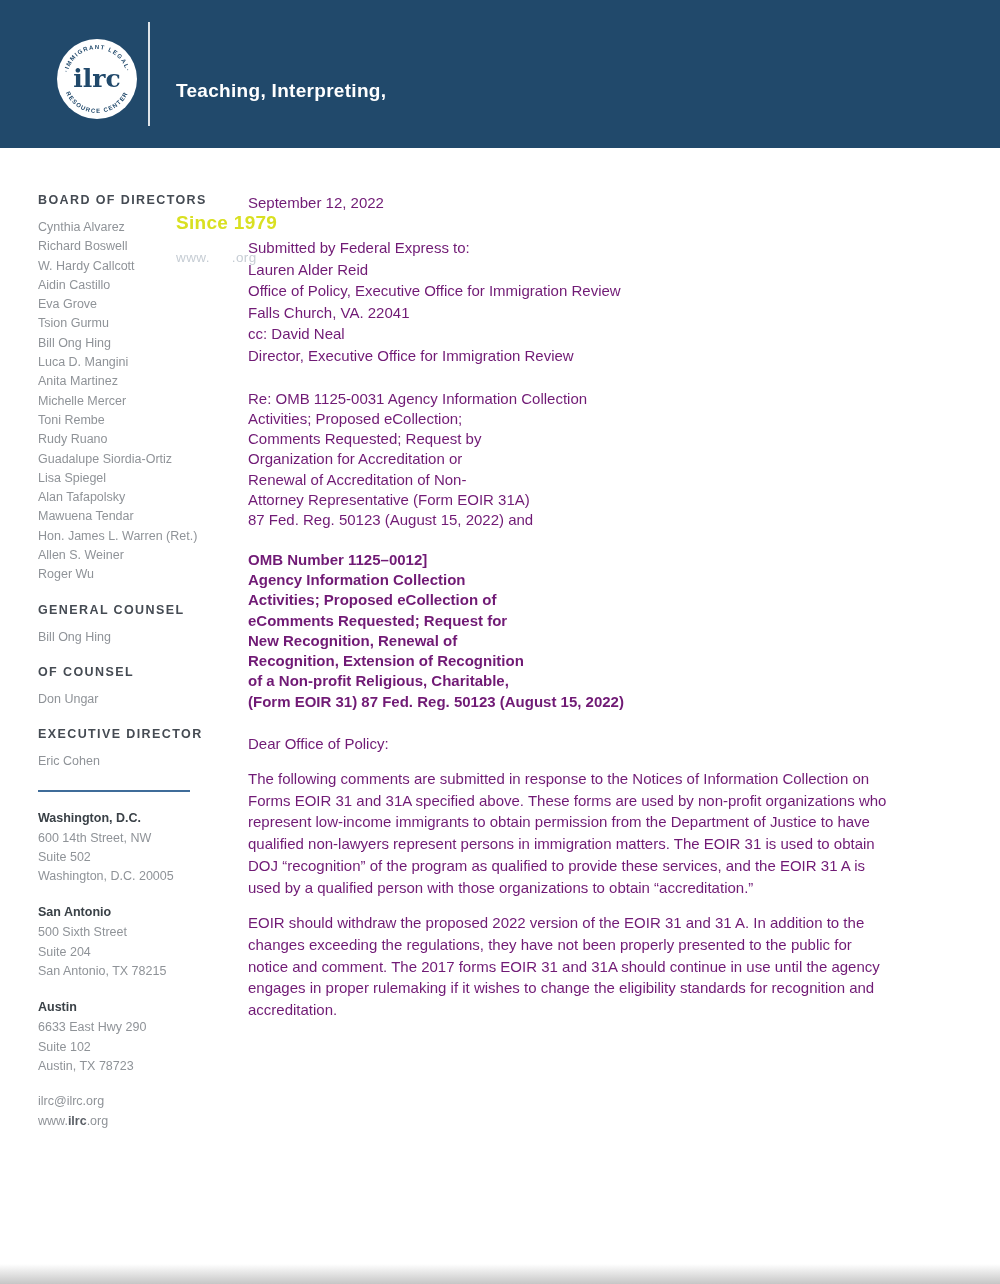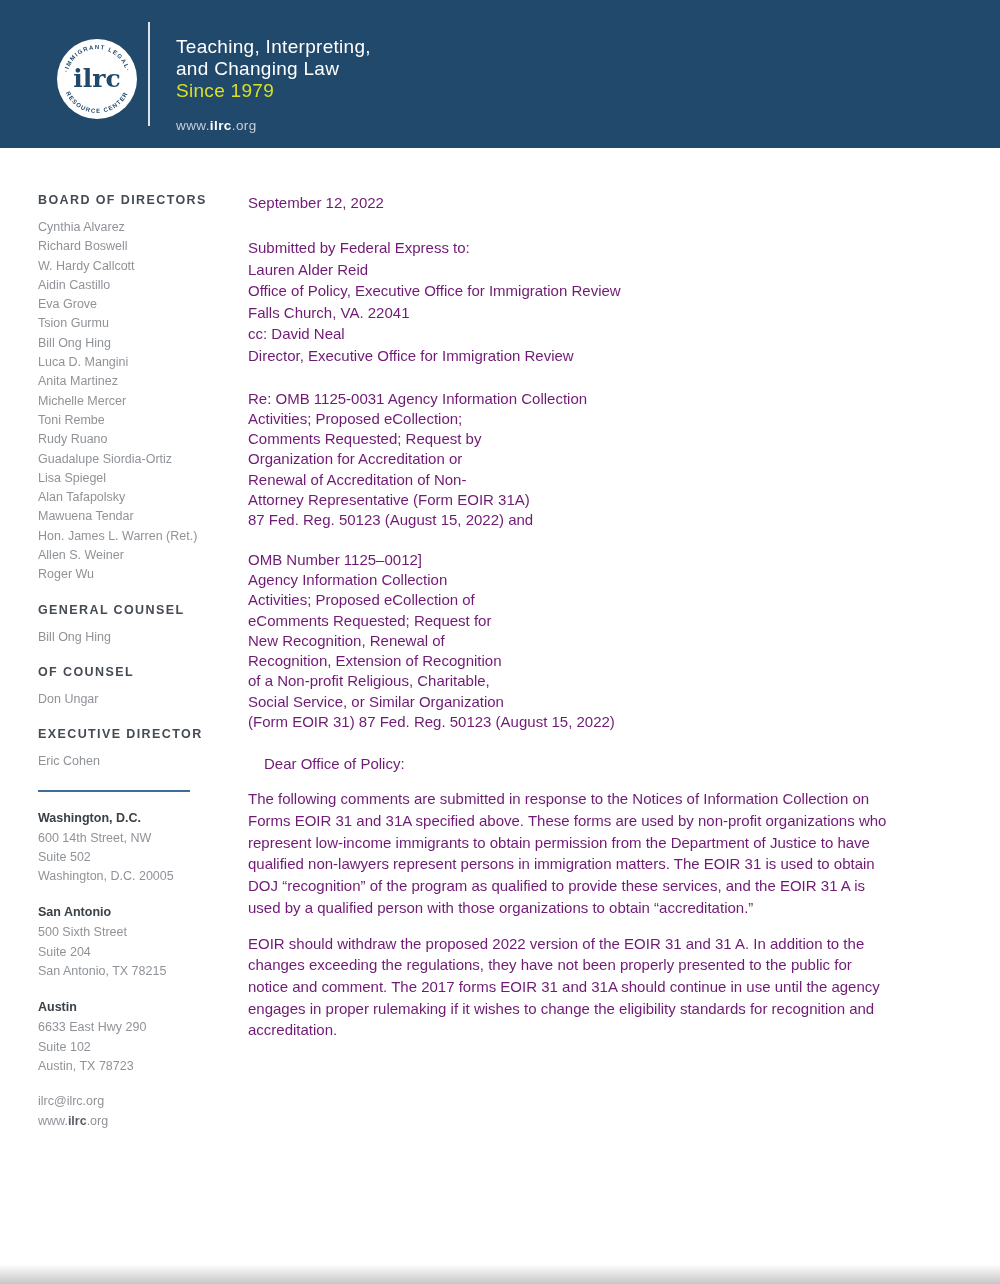--- a/index.html
+++ b/index.html
@@ -13,21 +13,21 @@
     position:absolute; top:0; left:0; width:1000px; height:148px;
     background:#21496b;
   }
   .logo-svg { position:absolute; left:55px; top:37px; }
   .header-divider {
     position:absolute; left:148px; top:22px; width:2px; height:104px;
     background:rgba(255,255,255,0.85);
   }
   .tagline { position:absolute; left:176px; top:36px; color:#ffffff; }
   .tagline .tl {
-    font-size:19px; font-weight:normal; line-height:22px; letter-spacing:0.3px;
+    font-size:19px; font-weight:bold; line-height:22px; letter-spacing:0.3px;margin-top:44px;
   }
   .tagline .since { color:#d9e021; }
   .tagline .site {
     margin-top:16px; font-size:13.5px; color:#c6cdd4; letter-spacing:0.4px;
   }
   .tagline .site b { color:#ffffff; }
   
   .sidebar { position:absolute; left:38px; top:193px; width:205px; }
   .sb-title {
     font-size:12.5px; font-weight:bold; letter-spacing:1.4px; color:#454b53;
@@ -47,22 +47,22 @@
   .contact p { font-size:12.5px; color:#8f9398; line-height:19.5px; }
   .contact b { color:#5a5f66; }
   
   .letter {
     position:absolute; left:248px; top:192px; width:640px;
     font-size:15px; color:#701a75;
   }
   .lt-date { line-height:21px; }
   .lt-addr { margin-top:24px; line-height:21.6px; }
   .lt-re1 { margin-top:22px; line-height:20.3px; }
-  .lt-re2 { margin-top:19px; line-height:20.3px; }
-  .lt-sal { margin-top:21px; line-height:21px;margin-left:16px; }
+  .lt-re2 { margin-top:19px; line-height:20.3px;font-weight:bold; }
+  .lt-sal { margin-top:21px; line-height:21px; }
   .lt-paras p { margin-top:14px; line-height:21.7px; }
   
   .bottom-fade {
     position:absolute; bottom:0; left:0; width:1000px; height:20px;
     background:linear-gradient(to bottom, rgba(198,198,198,0), #c6c6c6);
   }
 </style>
 </head>
 <body>
 
@@ -251,21 +251,20 @@
         <div>Activities; Proposed eCollection of</div>
 
         <div>eComments Requested; Request for</div>
 
         <div>New Recognition, Renewal of</div>
 
         <div>Recognition, Extension of Recognition</div>
 
         <div>of a Non-profit Religious, Charitable,</div>
 
-        <div>Social Service, or Similar Organization</div>
 
         <div>(Form EOIR 31) 87 Fed. Reg. 50123 (August 15, 2022)</div>
       </div>
     </div>
 
     <div class="lt-sal">Dear Office of Policy:</div>
 
     <div class="lt-paras">
       <div>
         <p>The following comments are submitted in response to the Notices of Information Collection on Forms EOIR 31 and 31A specified above. These forms are used by non-profit organizations who represent low-income immigrants to obtain permission from the Department of Justice to have qualified non-lawyers represent persons in immigration matters. The EOIR 31 is used to obtain DOJ “recognition” of the program as qualified to provide these services, and the EOIR 31 A is used by a qualified person with those organizations to obtain “accreditation.”</p>

